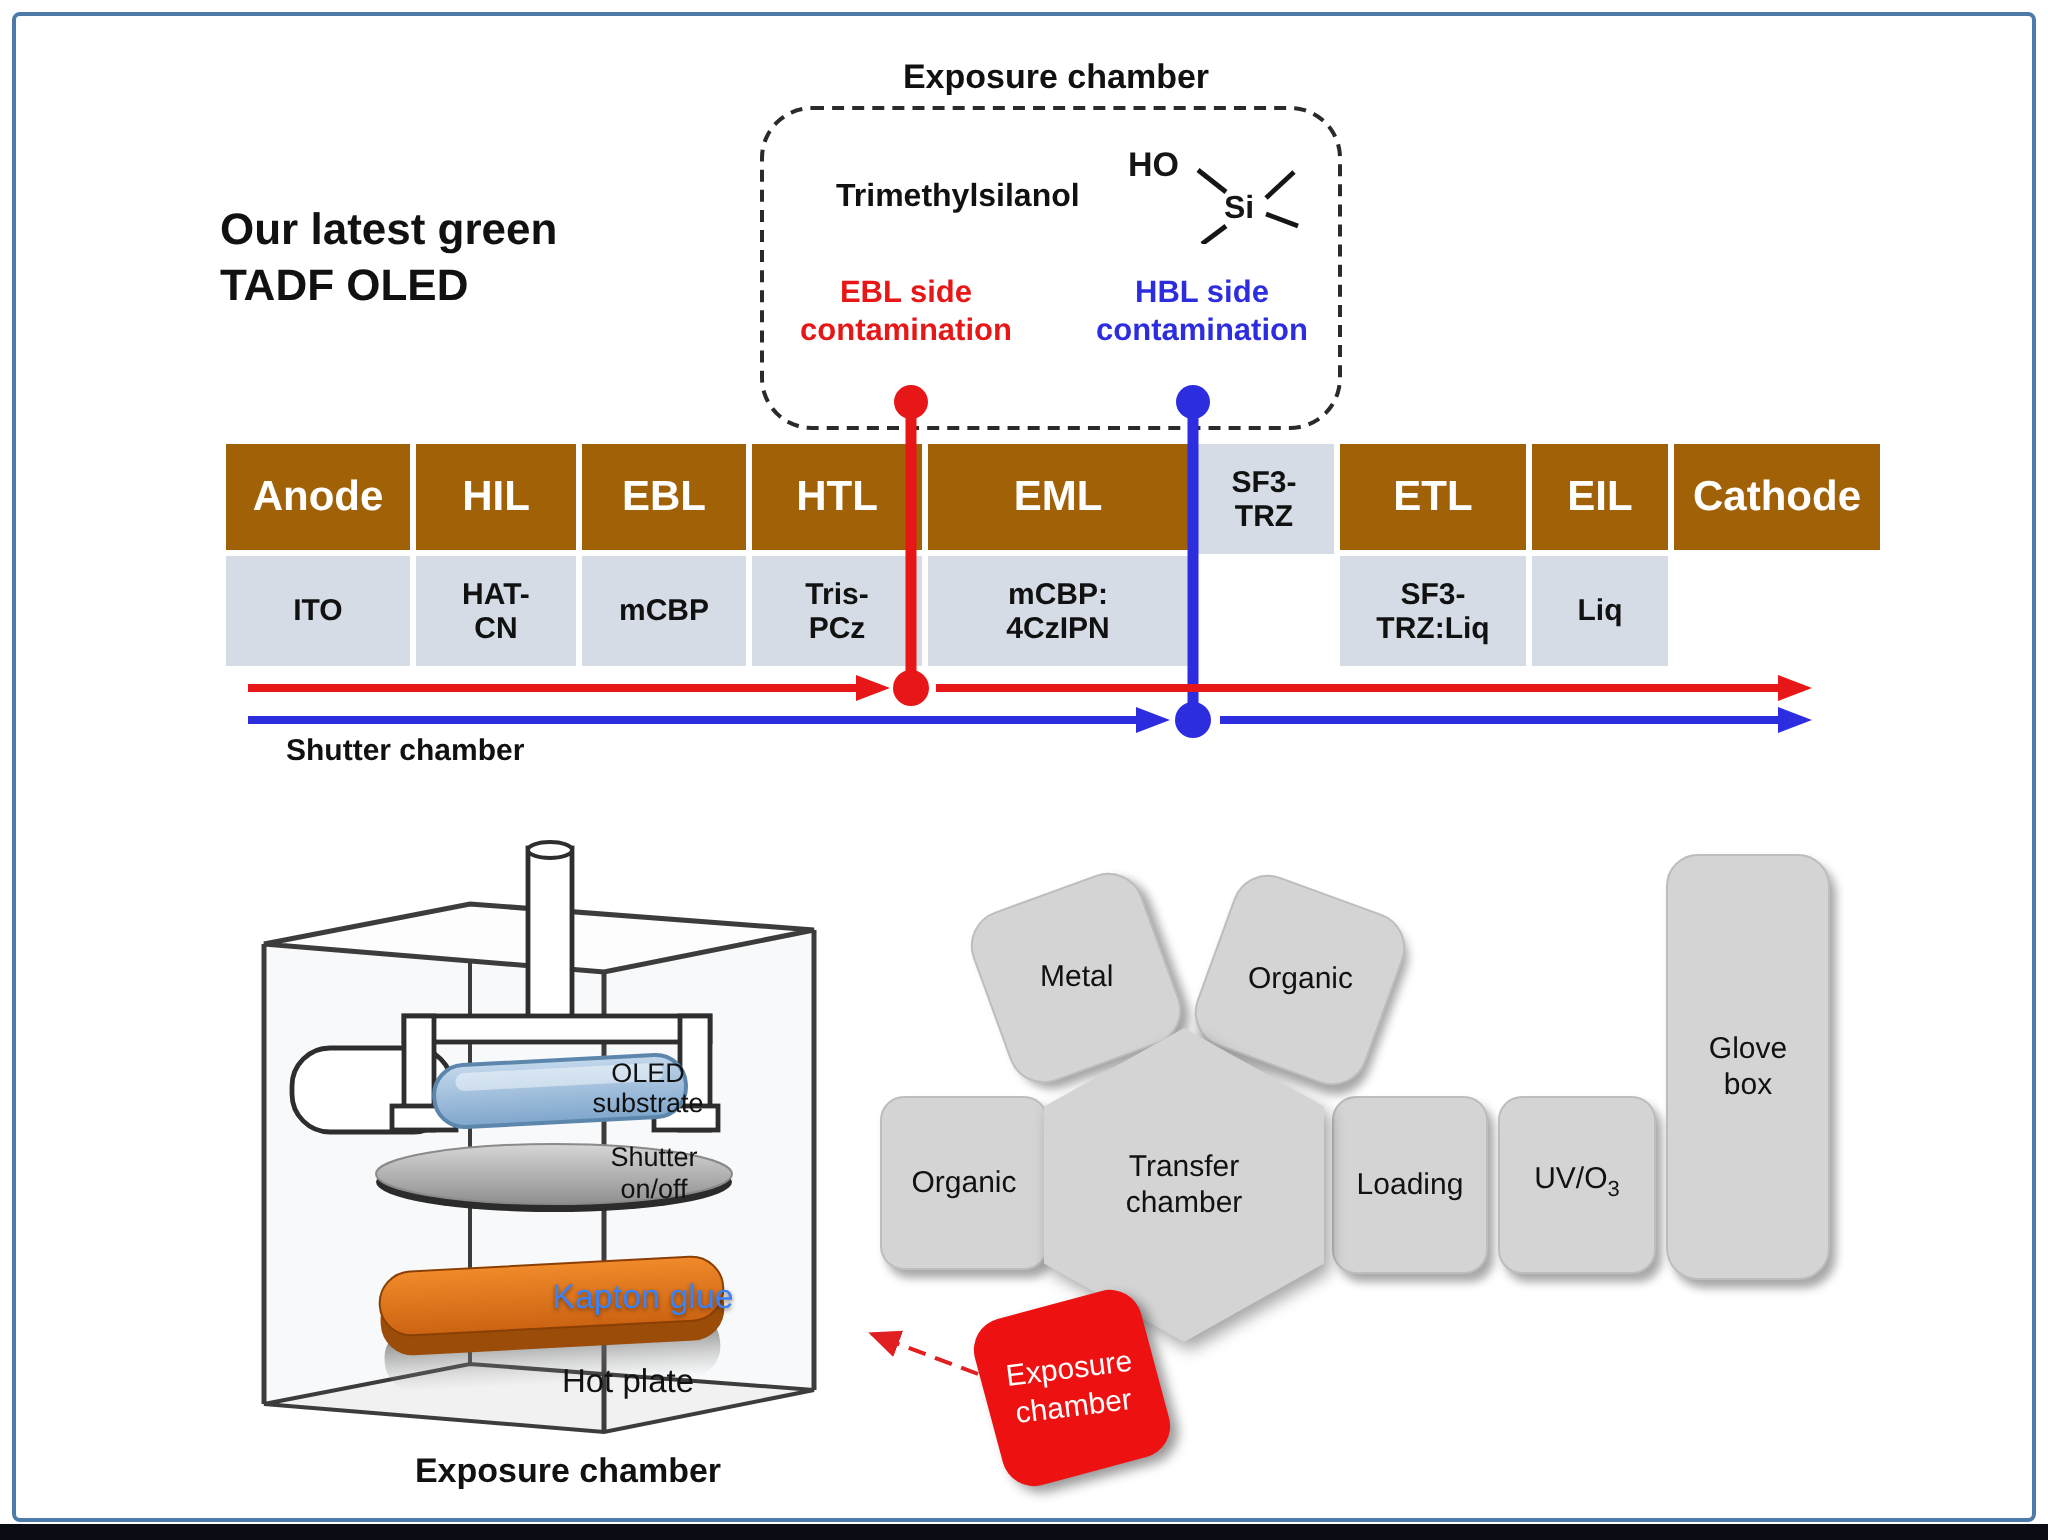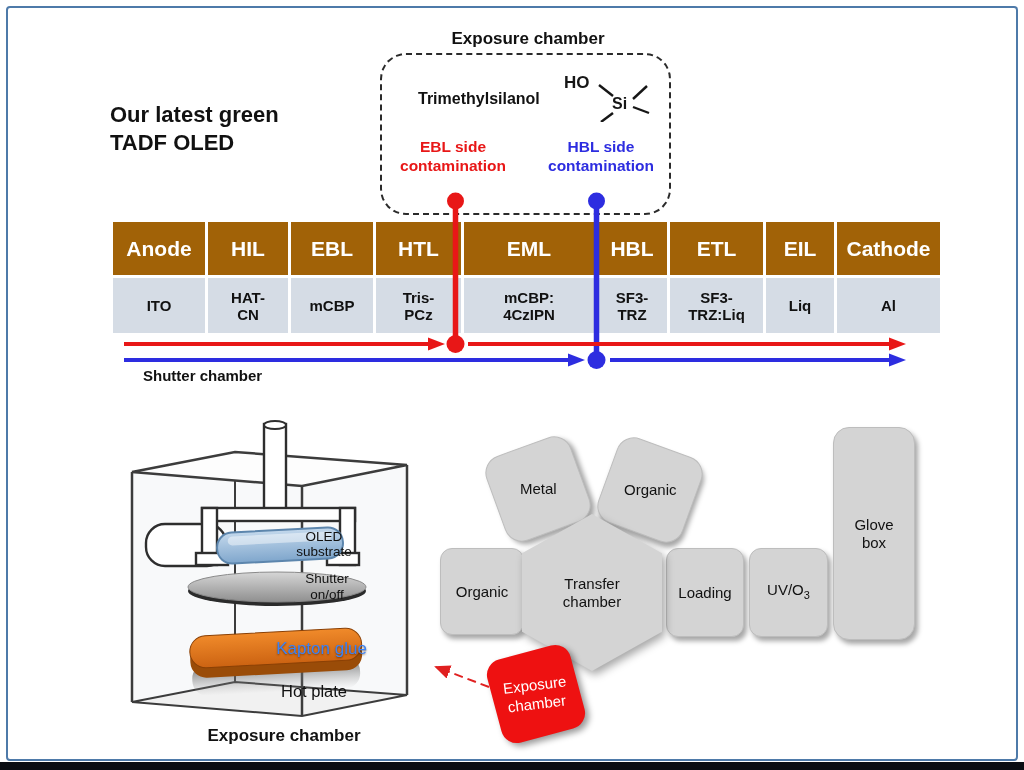--- a/index.html
+++ b/index.html
@@ -100,36 +100,34 @@
     <div class="hdr-cell">HTL</div>
     <div class="dat-cell pre">Tris-
 PCz</div>
   </div>
   <div class="stack-col" style="width:130px">
     <div class="hdr-cell">EML</div>
     <div class="dat-cell pre">mCBP:
 4CzIPN</div>
   </div>
   <div class="stack-col" style="width:70px">
-    <div class="hdr-cell">HBL</div>
     <div class="dat-cell pre">SF3-
 TRZ</div>
   </div>
   <div class="stack-col" style="width:93px">
     <div class="hdr-cell">ETL</div>
     <div class="dat-cell pre">SF3-
 TRZ:Liq</div>
   </div>
   <div class="stack-col" style="width:68px">
     <div class="hdr-cell">EIL</div>
     <div class="dat-cell pre">Liq</div>
   </div>
   <div class="stack-col" style="width:103px">
     <div class="hdr-cell">Cathode</div>
-    <div class="dat-cell pre">Al</div>
   </div>
 </div>
 
 <div class="abs organic-chamber-label">Shutter chamber</div>
 
 <div class="abs cbox metal">
   <span class="inner">Metal</span>
 </div>
 <div class="abs cbox organic-top">
   <span class="inner">Organic</span>

